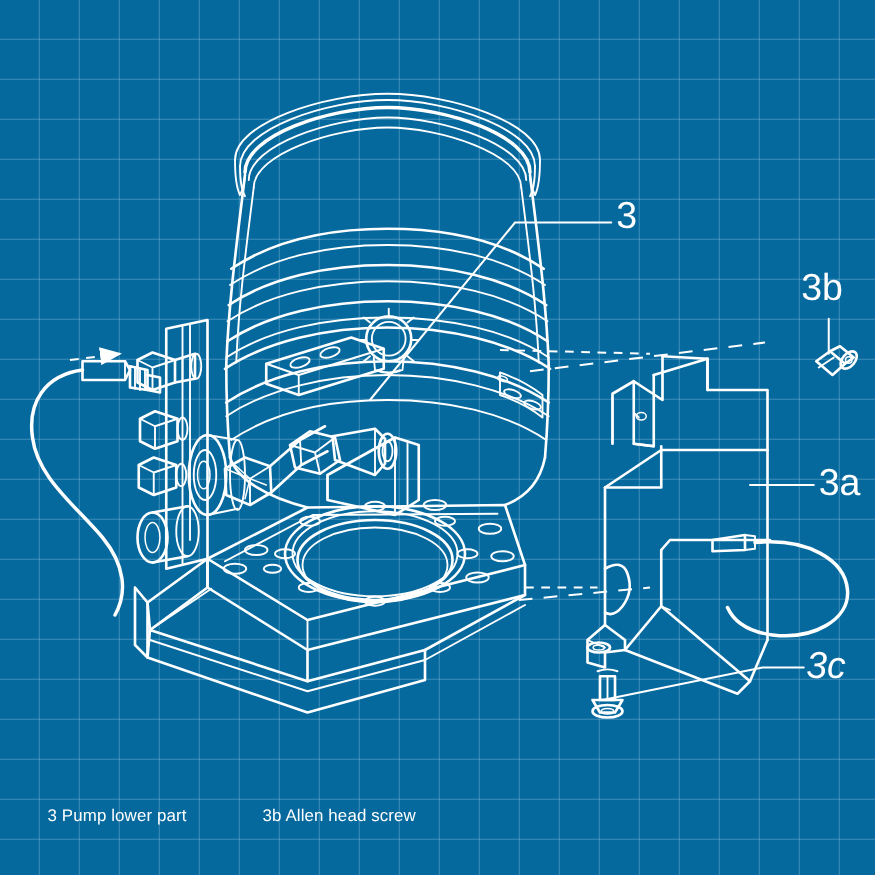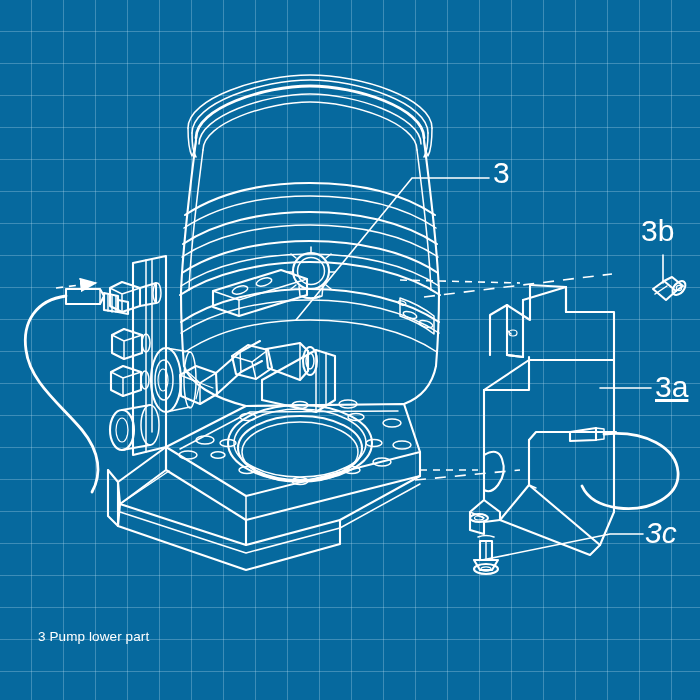--- a/index.html
+++ b/index.html
@@ -27,29 +27,29 @@
   .legend{
     position:absolute;
     color:#ffffff;
     font-size:13.5px;
     line-height:21px;
     letter-spacing:0.1px;
     white-space:nowrap;
   }
   #legend-col-1{left:38px;top:626px;}
   #legend-col-2{left:210px;top:626px;}
-  .legend div{white-space:nowrap;}
+  .legend div{white-space:nowrap;margin-top:16px;}
   .calloutText{
     position:absolute;color:#ffffff;
     font-size:30px;line-height:30px;
     font-weight:400;
   }
   #callout-3{left:493px;top:158px;}
   #callout-3b{left:641px;top:216px;}
-  #callout-3a{left:655px;top:372px;text-decoration:underline;}
+  #callout-3a{left:655px;top:372px;}
   #callout-3c{left:645px;top:518px;font-style:italic;}
 </style>
 </head>
 <body>
 
 <div id="stage">
 
   <div id="grid"></div>
 
   <svg id="art" viewBox="0 0 700 700" width="700" height="700" xmlns="http://www.w3.org/2000/svg">
@@ -325,15 +325,16 @@
 
   <div class="calloutText" id="callout-3">3</div>
   <div class="calloutText" id="callout-3b">3b</div>
   <div class="calloutText" id="callout-3a">3a</div>
   <div class="calloutText" id="callout-3c">3c</div>
 
   <div class="legend" id="legend-col-1">
     <div>3 Pump lower part</div>
   </div>
   <div class="legend" id="legend-col-2">
+    <div>3b Allen head screw</div>
   </div>
 
 </div>
 
 </body></html>

